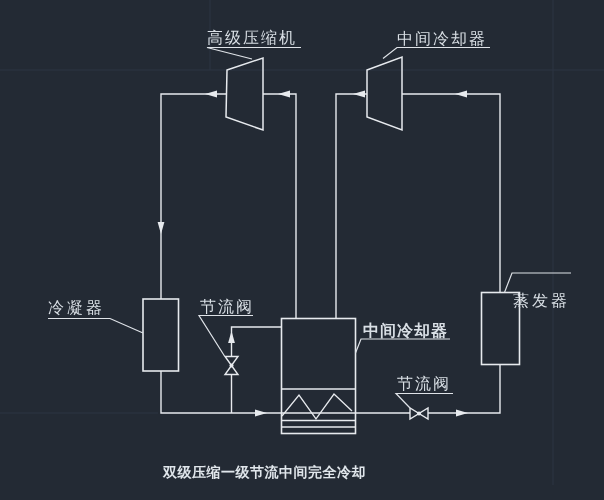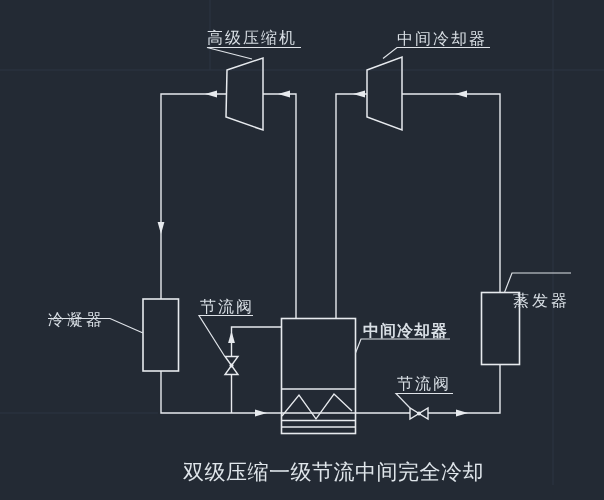--- a/index.html
+++ b/index.html
@@ -7,22 +7,22 @@
     position:relative;width:604px;height:485px;overflow:hidden;
     background:#232a34;
     font-family:"Liberation Sans", sans-serif;
   }
   #drawing{position:absolute;left:0;top:0;}
   .cad-label{
     position:absolute;color:#d9dfe5;font-size:16px;line-height:16px;
     letter-spacing:2px;white-space:nowrap;font-weight:400;
   }
   .cad-caption{
-    position:absolute;color:#e0e6eb;font-size:21px;line-height:18px;
-    letter-spacing:0.5px;white-space:nowrap;font-weight:400;margin-left:20px;
+    position:absolute;color:#e0e6eb;font-size:14px;line-height:18px;
+    letter-spacing:0.5px;white-space:nowrap;font-weight:700;
   }
 </style>
 </head>
 <body>
 
 <div id="stage">
   <svg id="drawing" width="604" height="500" viewBox="0 0 604 500">
 
     <g stroke="#2c3442" stroke-width="1">
       <line x1="0" y1="70" x2="604" y2="70"></line>
@@ -89,19 +89,19 @@
       <path d="M48,318.5 L110,318.5 L143,333"></path>
       <path d="M571,273 L512,273 L504.5,292.5"></path>
       <path d="M253,315.5 L199,315.5 L224.5,356"></path>
       <path d="M453,393.5 L396,393.5 L410,408"></path>
       <path d="M450,339 L361,339 L355.5,353"></path>
     </g>
   </svg>
 
   <div class="cad-label" style="left:207px;top:30px;">高级压缩机</div>
   <div class="cad-label" style="left:397px;top:31px;">中间冷却器</div>
-  <div class="cad-label" style="left:48px;top:312px;letter-spacing:3px;text-align:right;">冷凝器</div>
+  <div class="cad-label" style="left:48px;top:300px;letter-spacing:3px;text-align:right;">冷凝器</div>
   <div class="cad-label" style="left:513px;top:256px;letter-spacing:3px;margin-top:37px;">蒸发器</div>
   <div class="cad-label" style="left:200px;top:299px;">节流阀</div>
   <div class="cad-label" style="left:397px;top:376px;">节流阀</div>
   <div class="cad-label" style="left:363px;top:323px;letter-spacing:1px;font-weight:bold;">中间冷却器</div>
   <div class="cad-caption" style="left:163px;top:463px;">双级压缩一级节流中间完全冷却</div>
 </div>
 
 </body></html>

